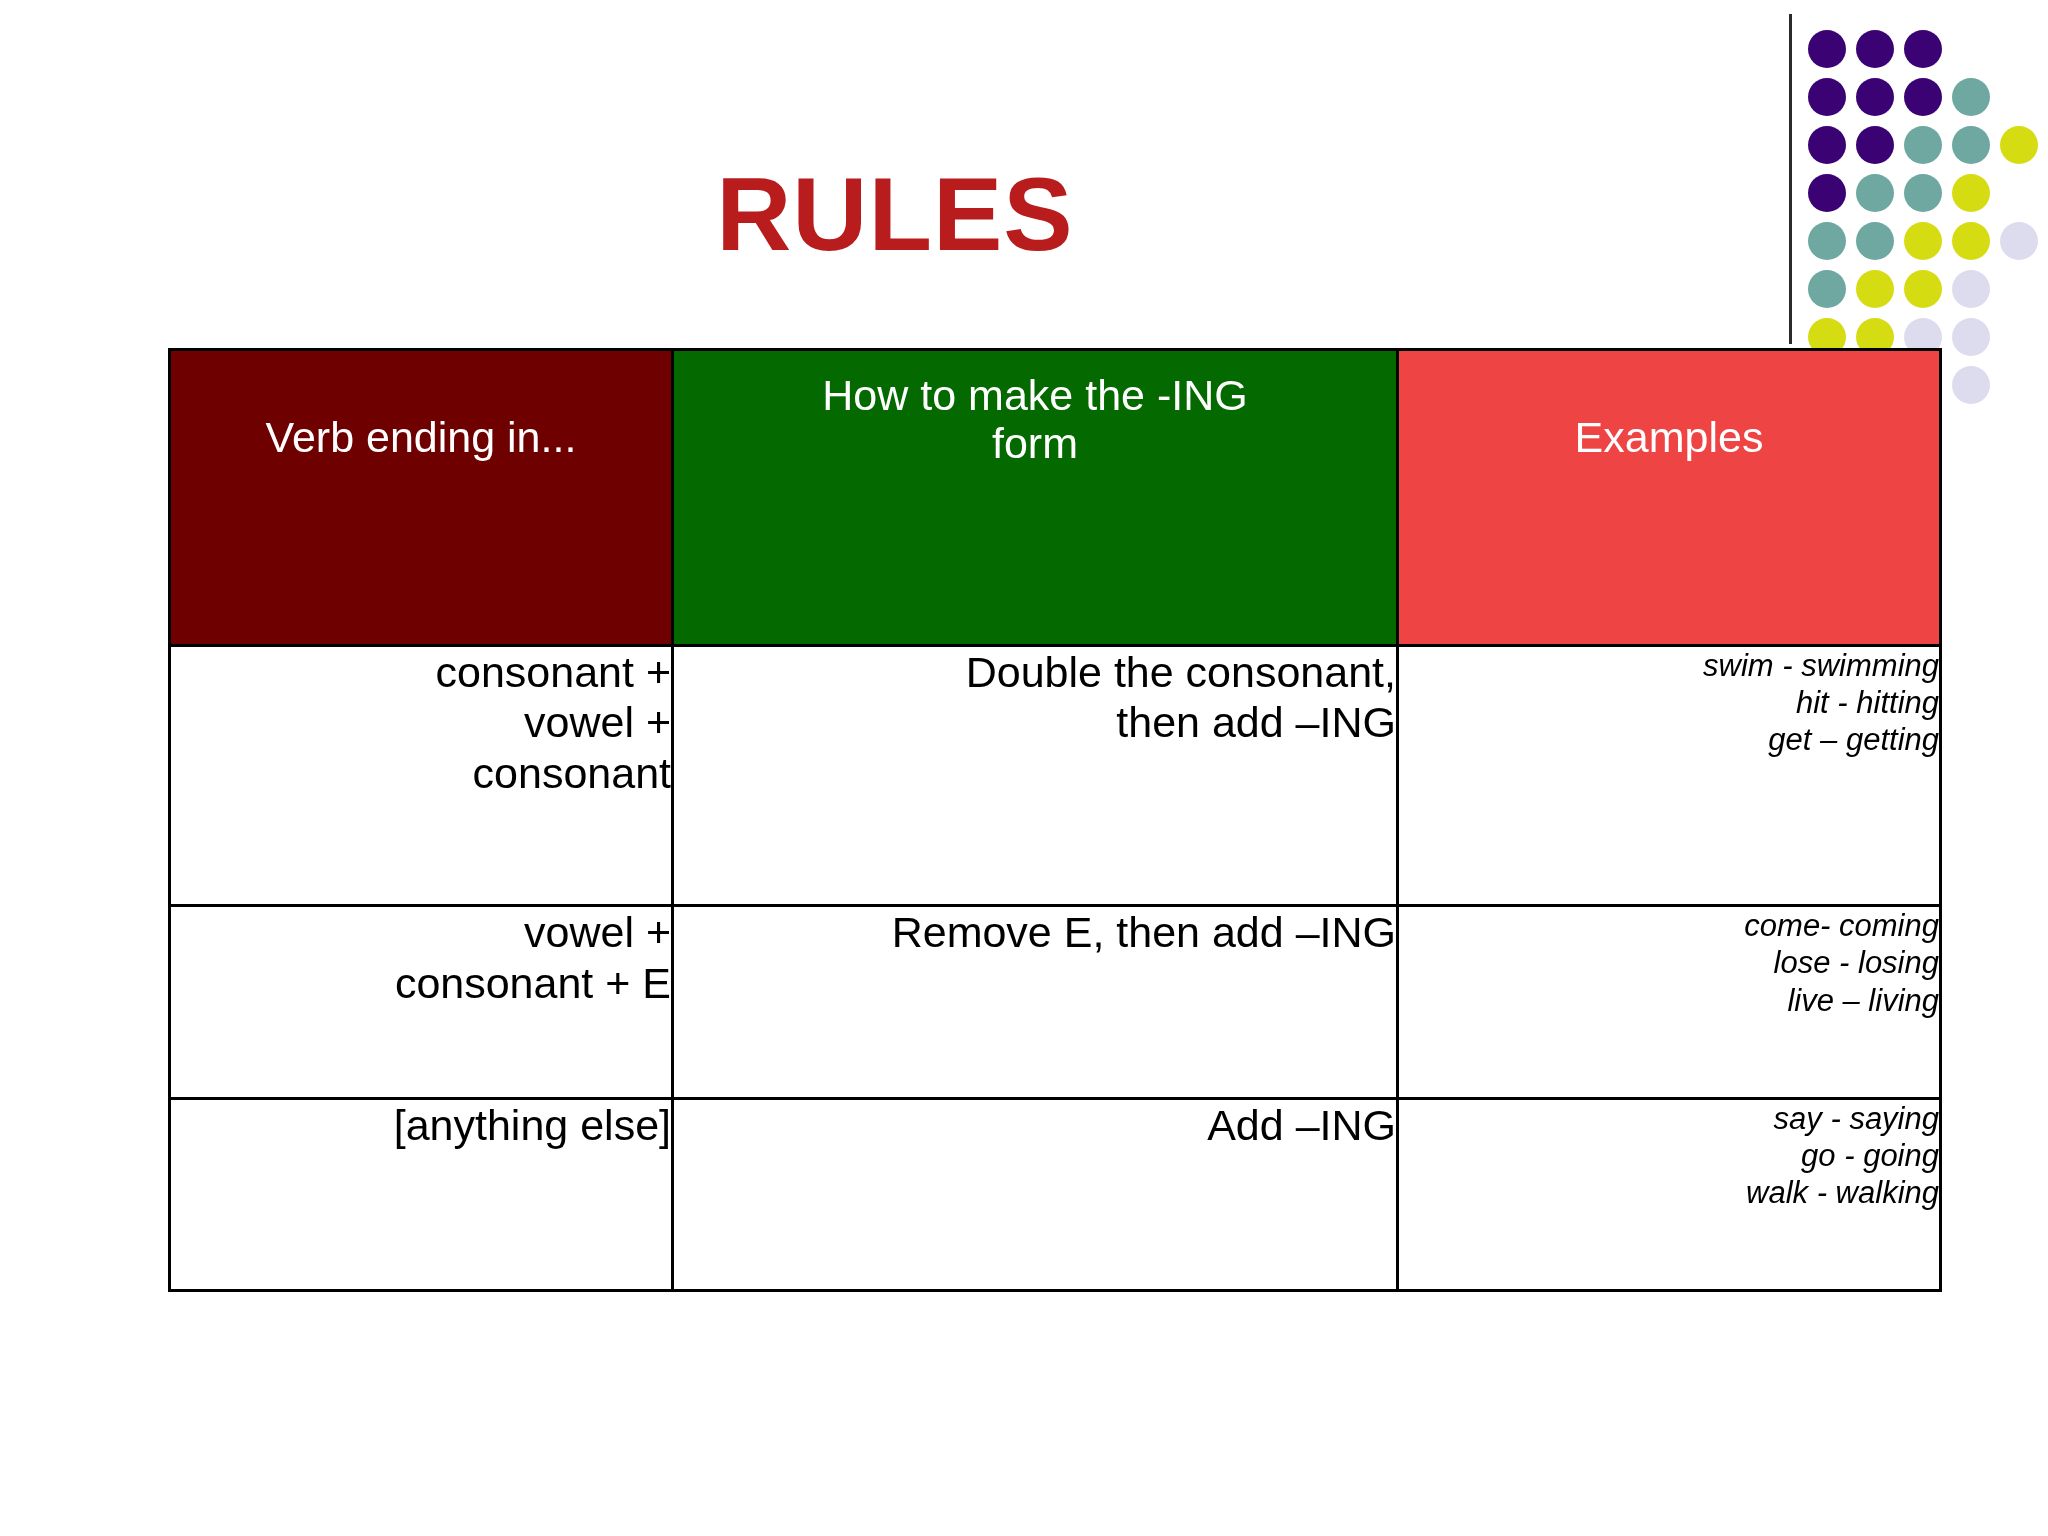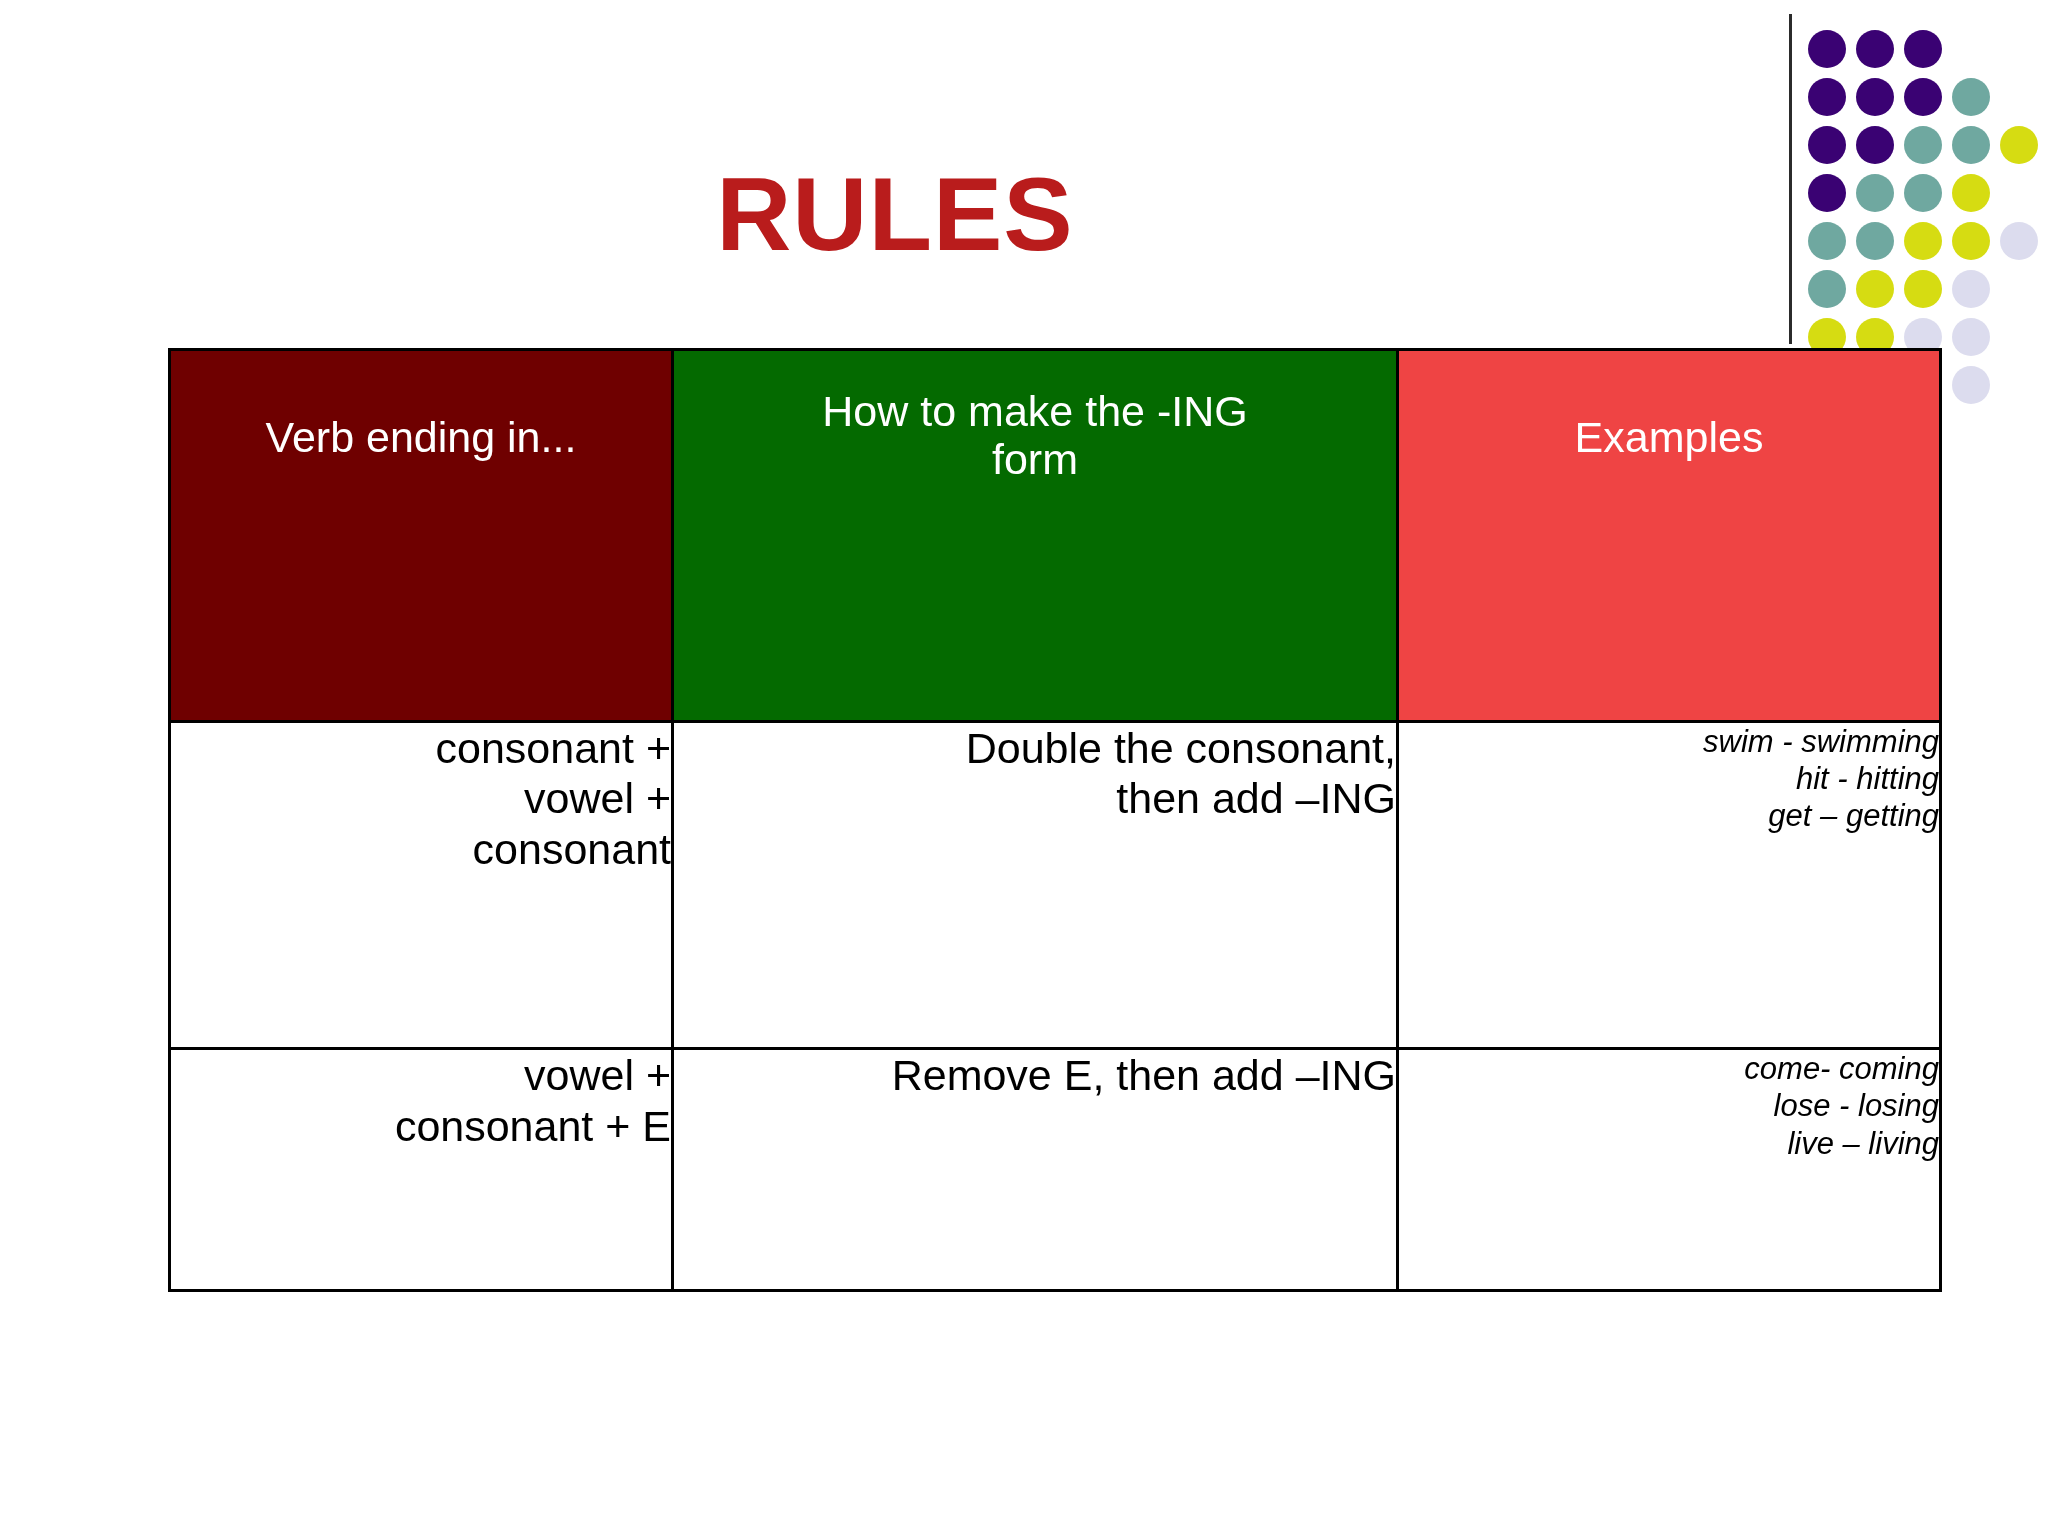--- a/index.html
+++ b/index.html
@@ -84,21 +84,21 @@
   .hdr.example { background: #ef4444; }
 
   .hdr-inner {
     padding: 26px 18px;
     height: 173px;
     box-sizing: border-box;
     display: flex;
     flex-direction: column;
     justify-content: center;
   }
-  .hdr.how .hdr-inner   { justify-content: flex-start; padding-top: 36px; }
+  .hdr.how .hdr-inner   { justify-content: flex-start; padding-top: 20px; }
   .hdr.example .hdr-inner { justify-content: center; }
 
   .body-cell {
     background: #ffffff;
     font-size: 43px;
     line-height: 1.18;
     text-align: right;
     padding: 22px 14px 14px 14px;
     box-sizing: border-box;
   }
@@ -195,14 +195,27 @@
       <td class="body-cell col-how">
           <span class="line">Remove E, then add –ING</span>
         </td>
       <td class="body-cell examples col-example">
           <span class="line">come- coming</span>
           <span class="line">lose - losing</span>
           <span class="line">live – living</span>
         </td>
     </tr>
 
+    <tr>
+      <td class="body-cell col-verb">
+          <span class="line">[anything else]</span>
+        </td>
+      <td class="body-cell col-how">
+          <span class="line">Add –ING</span>
+        </td>
+      <td class="body-cell examples col-example">
+          <span class="line">say - saying</span>
+          <span class="line">go - going</span>
+          <span class="line">walk - walking</span>
+        </td>
+    </tr>
   </tbody>
 </table>
 
 </body></html>

